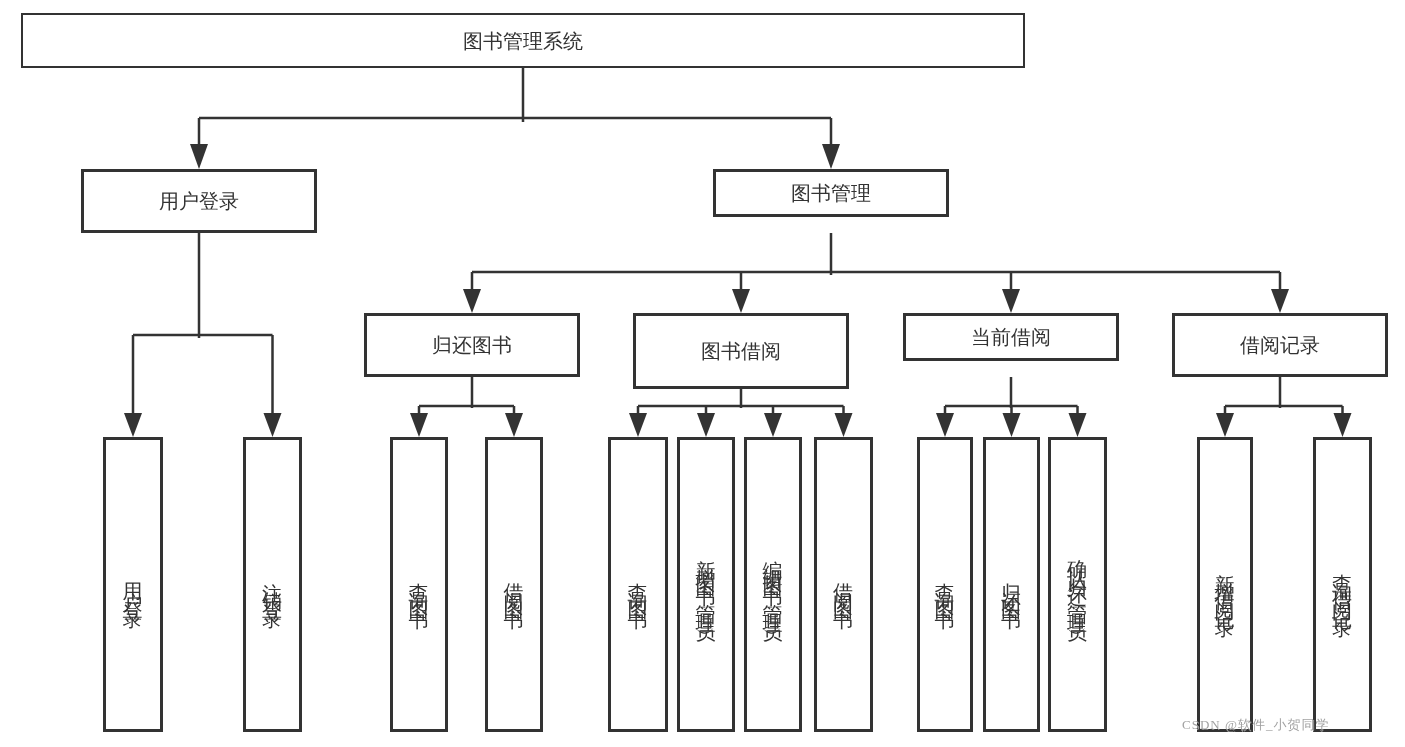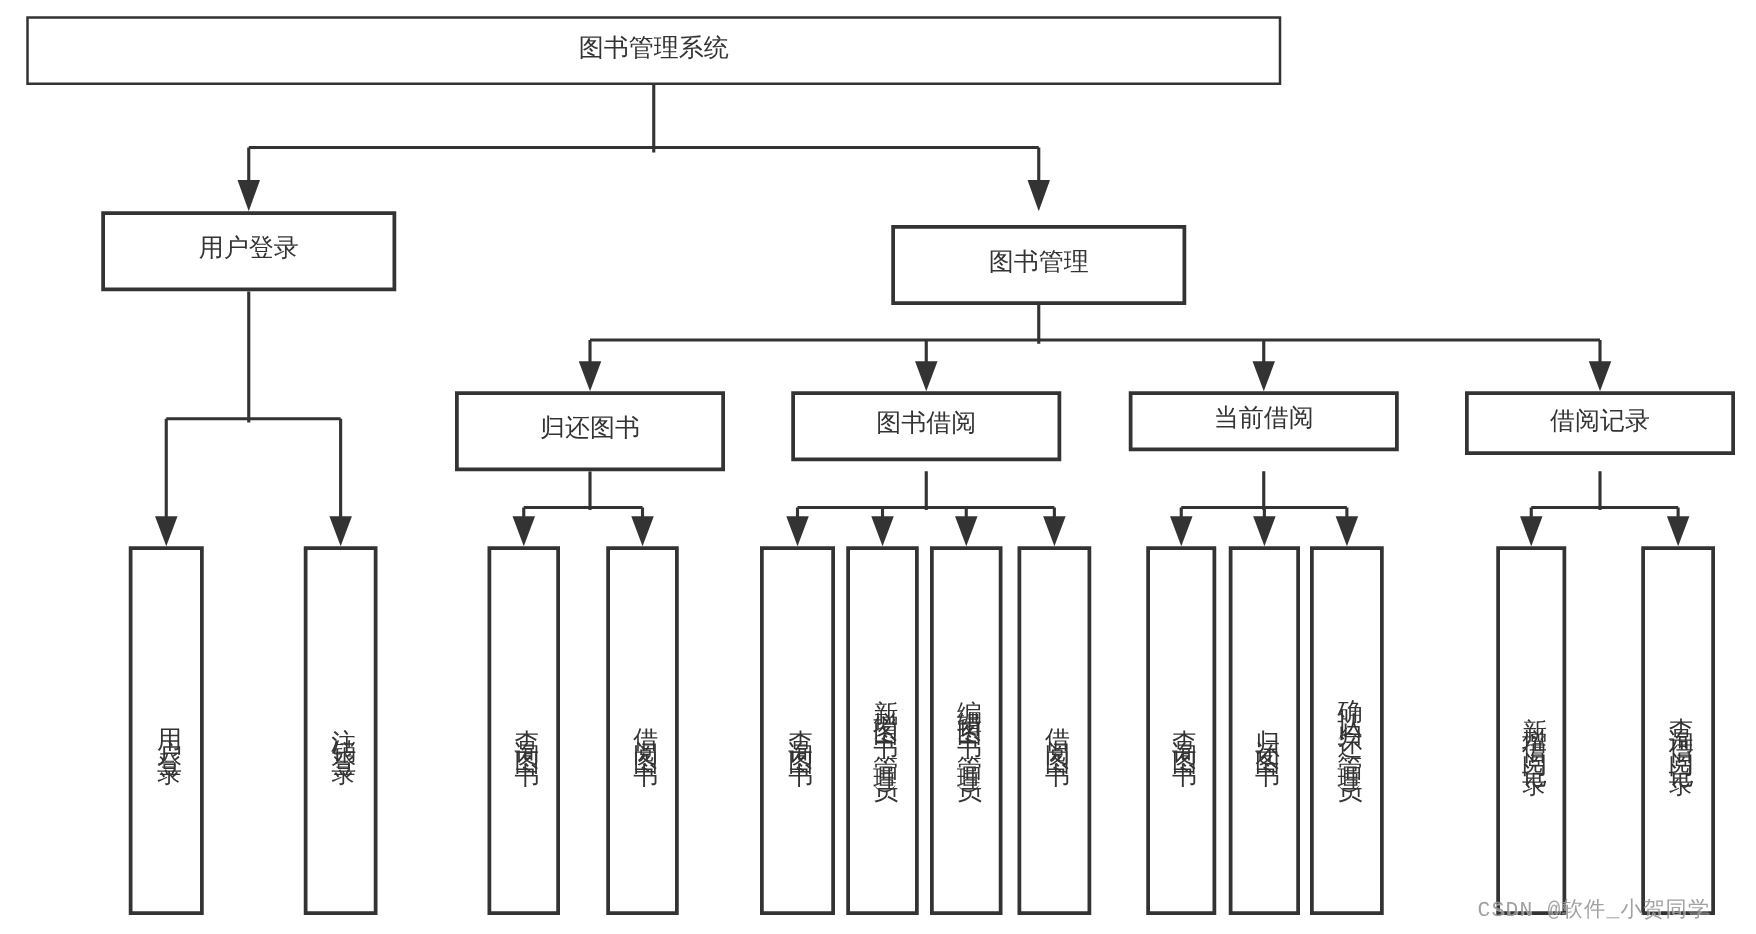--- a/index.html
+++ b/index.html
@@ -1,21 +1,21 @@
 <!DOCTYPE html>
 <html><head>
 <meta charset="utf-8">
 <style>
   html, body { margin: 0; padding: 0; background: #ffffff; }
   #canvas {
     position: relative;
     width: 1405px;
     height: 747px;
     background: #ffffff;
-    font-family: Liberation Mono, monospace;
+    font-family: Liberation Serif, serif;
     overflow: hidden;
   }
   #connectors {
     position: absolute;
     left: 0; top: 0;
     pointer-events: none;
   }
   .node {
     position: absolute;
     box-sizing: border-box;
@@ -33,21 +33,21 @@
   .node.v {
     writing-mode: vertical-rl;
     text-orientation: mixed;
     letter-spacing: 9px;
     font-size: 20px;
   }
   #watermark {
     position: absolute;
     left: 1182px;
     top: 716px;
-    font-size: 17px;
+    font-size: 13px;
     letter-spacing: 1px;
     color: rgba(148, 148, 148, 0.88);
     white-space: nowrap;
     z-index: 10;
     text-shadow: 1px 1px 0 rgba(255,255,255,0.5);
   }
 </style>
 </head>
 <body>
 
@@ -96,26 +96,26 @@
       <polygon points="1068.5,413 1086.5,413 1077.5,437"></polygon>
 
       <polygon points="1216,413 1234,413 1225,437"></polygon>
       <polygon points="1333.5,413 1351.5,413 1342.5,437"></polygon>
     </g>
   </svg>
 
   <div class="node root" style="left:21px; top:13px; width:1004px; height:55px">图书管理系统</div>
 
   <div class="node" style="left:81px; top:169px; width:236px; height:64px">用户登录</div>
-  <div class="node" style="left:713px; top:180px; width:236px; height:64px">图书管理</div>
+  <div class="node" style="left:713px; top:169px; width:236px; height:48px">图书管理</div>
 
   <div class="node" style="left:364px; top:313px; width:216px; height:64px">归还图书</div>
-  <div class="node" style="left:633px; top:313px; width:216px; height:56px">图书借阅</div>
+  <div class="node" style="left:633px; top:313px; width:216px; height:76px">图书借阅</div>
   <div class="node" style="left:903px; top:313px; width:216px; height:48px">当前借阅</div>
-  <div class="node" style="left:1172px; top:313px; width:216px; height:51px">借阅记录</div>
+  <div class="node" style="left:1172px; top:313px; width:216px; height:64px">借阅记录</div>
 
   <div class="node v" style="left:103px; top:437px; width:60px; height:295px">用户登录</div>
   <div class="node v" style="left:243px; top:437px; width:59px; height:295px">注销登录</div>
 
   <div class="node v" style="left:390px; top:437px; width:58px; height:295px">查询图书</div>
   <div class="node v" style="left:485px; top:437px; width:58px; height:295px">借阅图书</div>
 
   <div class="node v" style="left:608px; top:437px; width:60px; height:295px">查询图书</div>
   <div class="node v" style="left:677px; top:437px; width:58px; height:295px">新增图书（管理员）</div>
   <div class="node v" style="left:744px; top:437px; width:58px; height:295px">编辑图书（管理员）</div>

